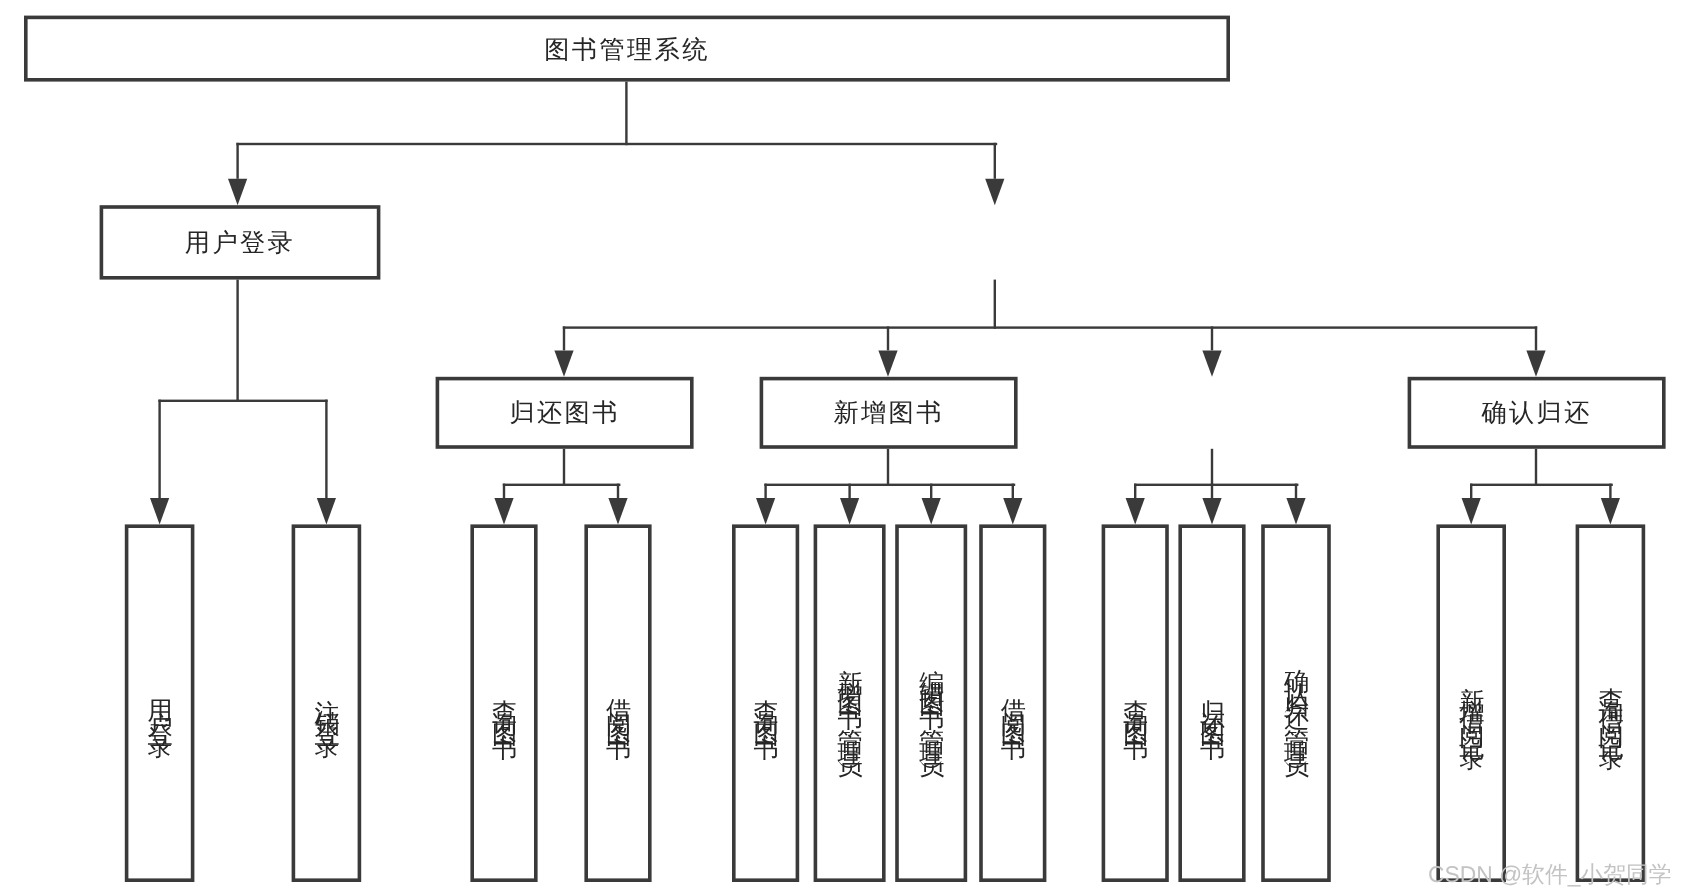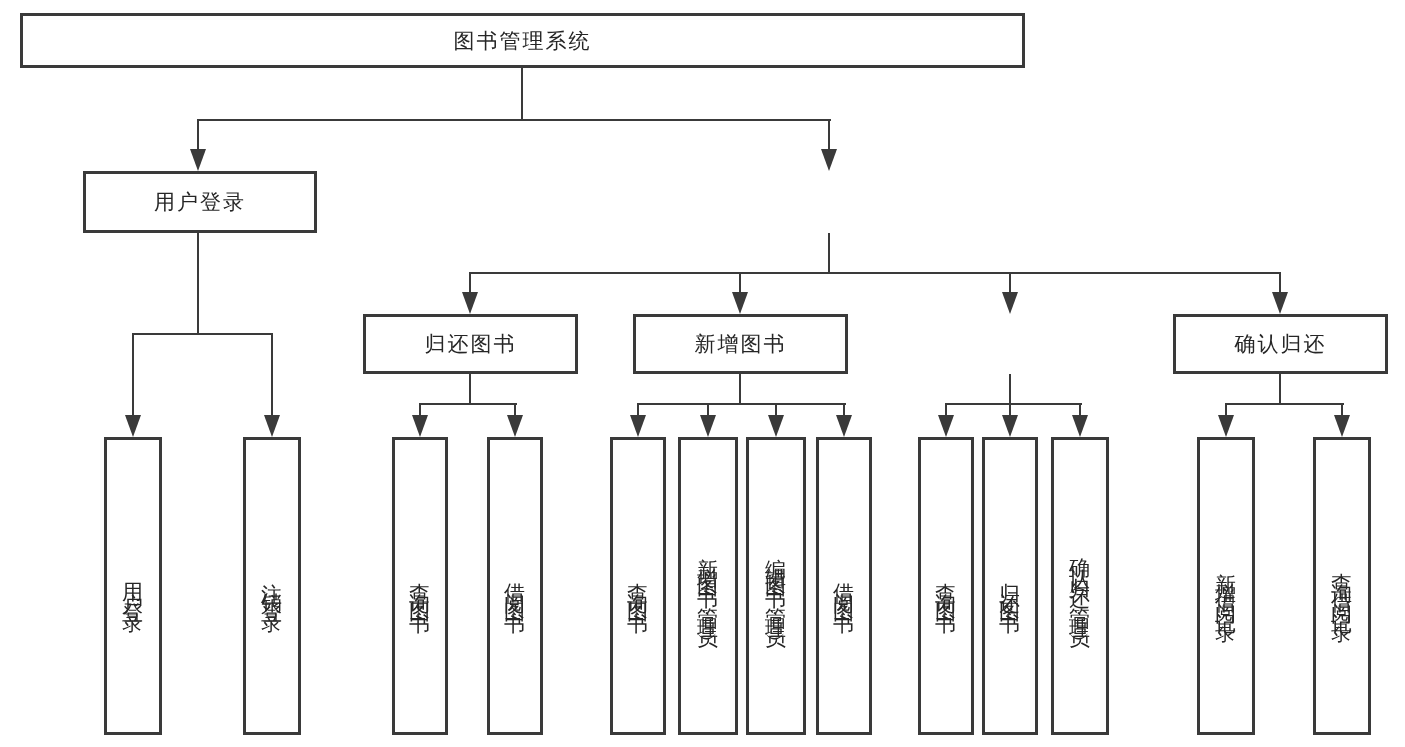--- a/index.html
+++ b/index.html
@@ -193,14 +193,15 @@
   <div class="arrow" style="left:637px;top:403px;height:12px"></div>
   <div class="arrow" style="left:707px;top:403px;height:12px"></div>
   <div class="arrow" style="left:775px;top:403px;height:12px"></div>
   <div class="arrow" style="left:843px;top:403px;height:12px"></div>
   <div class="arrow" style="left:945px;top:403px;height:12px"></div>
   <div class="arrow" style="left:1009px;top:403px;height:12px"></div>
   <div class="arrow" style="left:1079px;top:403px;height:12px"></div>
   <div class="arrow" style="left:1225px;top:403px;height:12px"></div>
   <div class="arrow" style="left:1341px;top:403px;height:12px"></div>
 
+  <div class="watermark">CSDN @软件_小贺同学</div>
 
 </div>
 
 </body></html>

